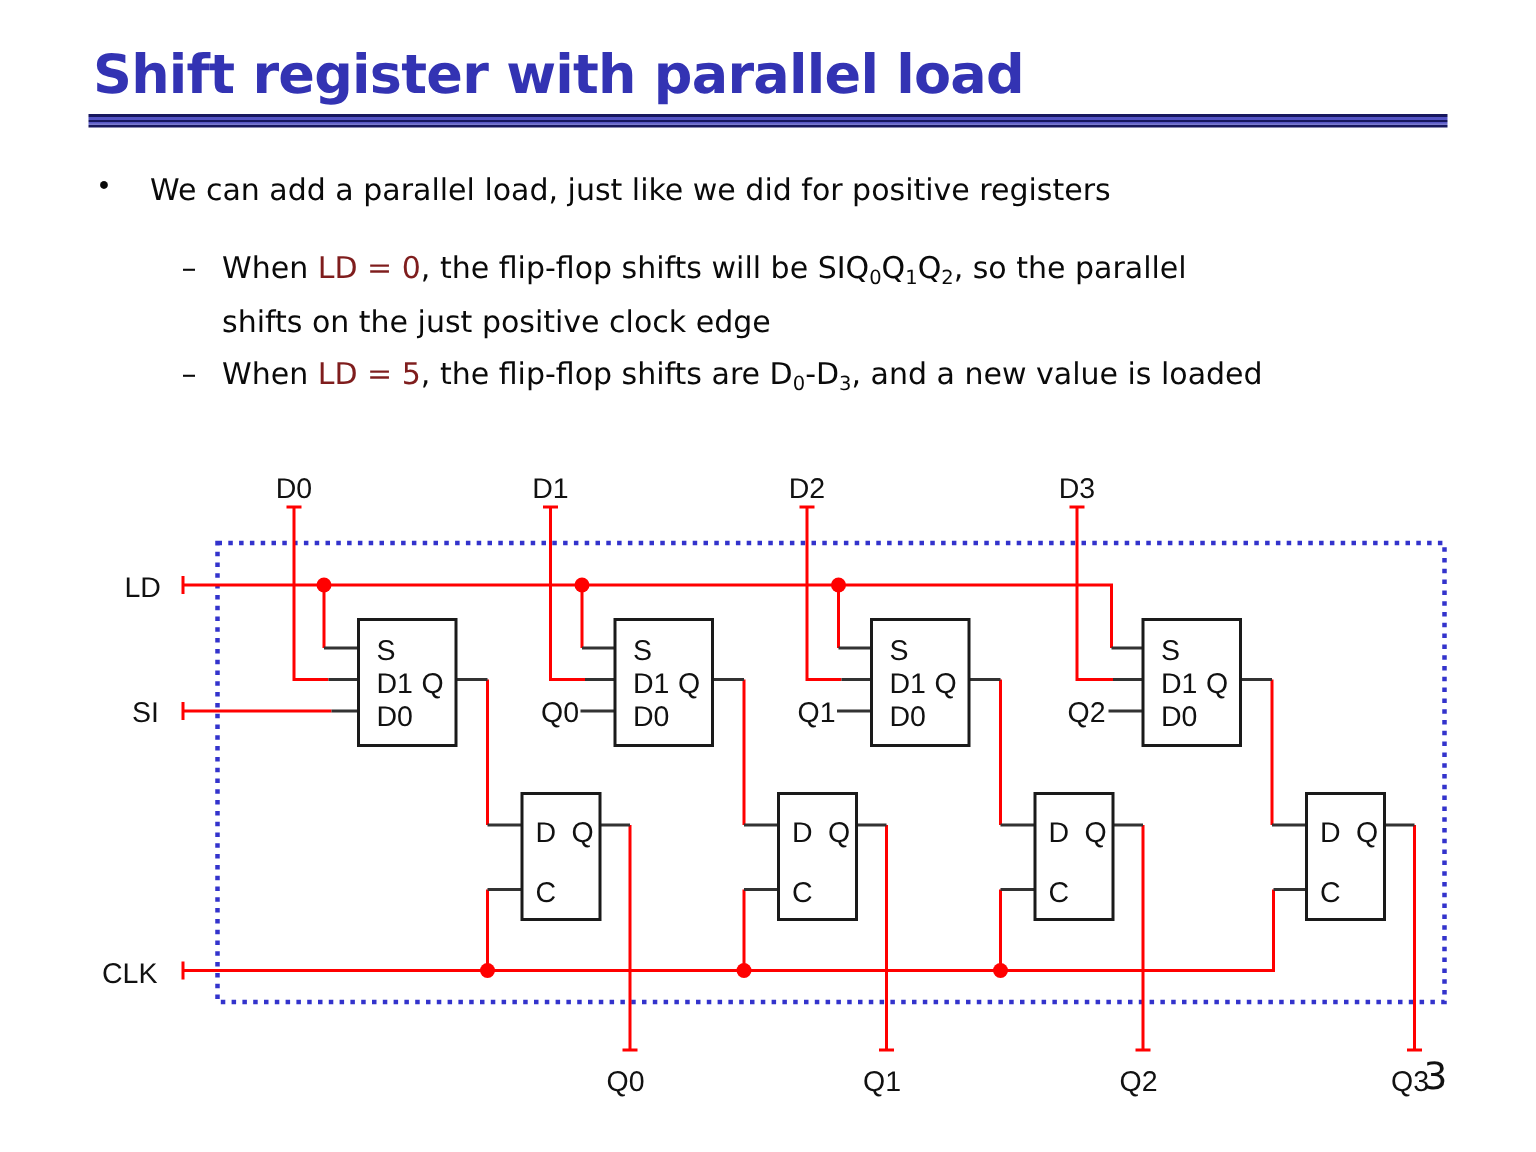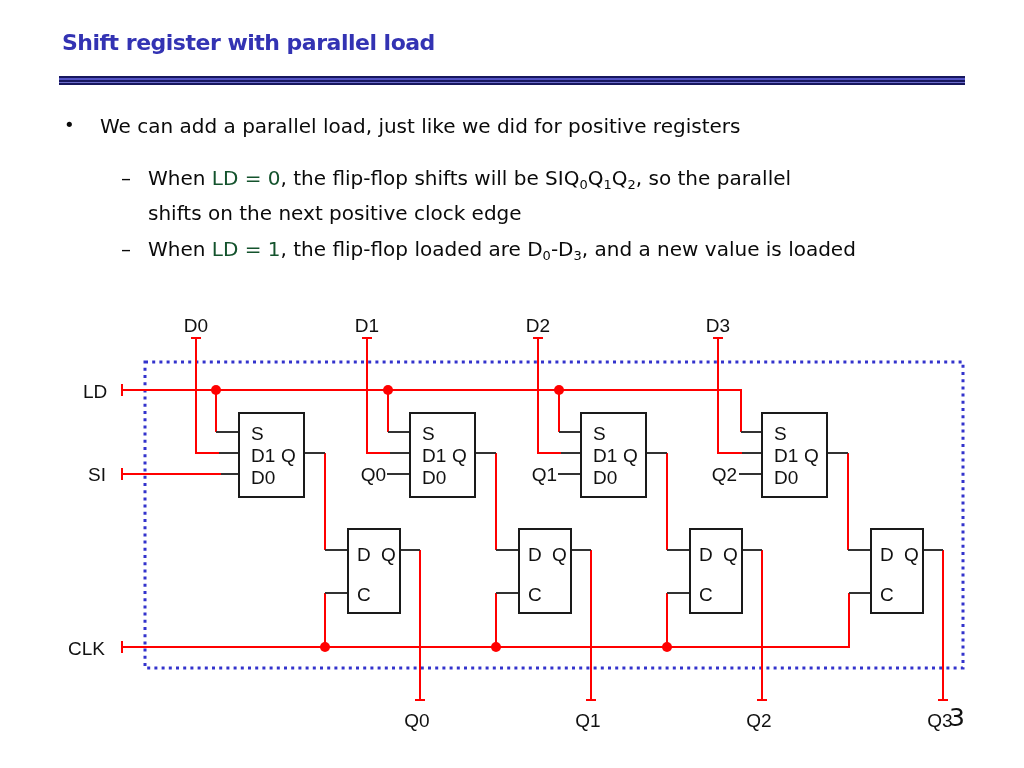--- a/index.html
+++ b/index.html
@@ -1,33 +1,33 @@
 <!DOCTYPE html>
 <html><head>
 <meta charset="utf-8">
 <style>
   html,body{margin:0;padding:0;}
   body{width:1024px;height:768px;background:#ffffff;position:relative;overflow:hidden;
        font-family:"DejaVu Sans",sans-serif;color:#0a0a0a;}
-  .title{position:absolute;left:62px;top:30px;font-size:22px;font-weight:bold;
+  .title{position:absolute;left:62px;top:30px;font-size:36px;font-weight:bold;
          color:#3333b3;letter-spacing:-0.5px;white-space:nowrap;}
   .rule{position:absolute;left:59px;top:76px;width:906px;height:9px;
         background:linear-gradient(to bottom,
           #17175e 0px,#17175e 2px,
           #5353c4 2px,#5353c4 4px,
           #17175e 4px,#17175e 5.5px,
           #5353c4 5.5px,#7a7ad0 7px,
           #17175e 7px,#17175e 9px);}
   .bullet-main{position:absolute;left:64px;top:114px;font-size:20px;display:flex;white-space:nowrap;}
   .bullet-main .dot{display:inline-block;width:36px;font-size:18px;}
   .sub{position:absolute;left:121px;font-size:20px;line-height:28px;white-space:nowrap;}
   .sub .line1{display:flex;}
   .sub .dash{display:inline-block;width:27px;}
   .sub .line2{margin-left:27px;}
-  .blue{color:#14532d;}
+  .blue{color:#7f1d1d;}
   .ss{font-size:13px;vertical-align:-4px;}
   .pagenum{position:absolute;left:949px;top:703px;font-size:25px;color:#111;}
   svg.diagram{position:absolute;left:0;top:0;}
   svg text{font-family:"Liberation Sans",sans-serif;font-size:19px;fill:#111;}
 </style>
 </head>
 <body>
 
 <div class="title">Shift register with parallel load</div>
 <div class="rule"></div>
@@ -35,27 +35,27 @@
 <div class="bullet-main">
   <span class="dot">•</span>
   <span>We can add a parallel load, just like we did for positive registers</span>
 </div>
 
 <div class="sub" style="top:164px">
   <div class="line1">
     <span class="dash">–</span>
     <span><span>When </span><span class="blue">LD = 0</span><span>, the flip-flop shifts will be SIQ</span><span class="ss">0</span><span>Q</span><span class="ss">1</span><span>Q</span><span class="ss">2</span><span>, so the parallel</span></span>
   </div>
-  <div class="line2">shifts on the next positive clock edge</div>
+  <div class="line2">shifts on the just positive clock edge</div>
 </div>
 
 <div class="sub" style="top:235px">
   <div class="line1">
     <span class="dash">–</span>
-    <span><span>When </span><span class="blue">LD = 1</span><span>, the flip-flop loaded are D</span><span class="ss">0</span><span>-</span><span>D</span><span class="ss">3</span><span>, and a new value is loaded</span></span>
+    <span><span>When </span><span class="blue">LD = 5</span><span>, the flip-flop shifts are D</span><span class="ss">0</span><span>-</span><span>D</span><span class="ss">3</span><span>, and a new value is loaded</span></span>
   </div>
 </div>
 
 <svg class="diagram" width="1024" height="768" viewBox="0 0 1024 768">
 
   <rect x="145" y="362" width="818" height="306" fill="none" stroke="#3333cc" stroke-width="3" stroke-dasharray="3 4.2"></rect>
 
   <g stroke="#ff0000" stroke-width="2" fill="none">
 
     <path d="M122,384 V396 M122,390 H741 V432"></path>

